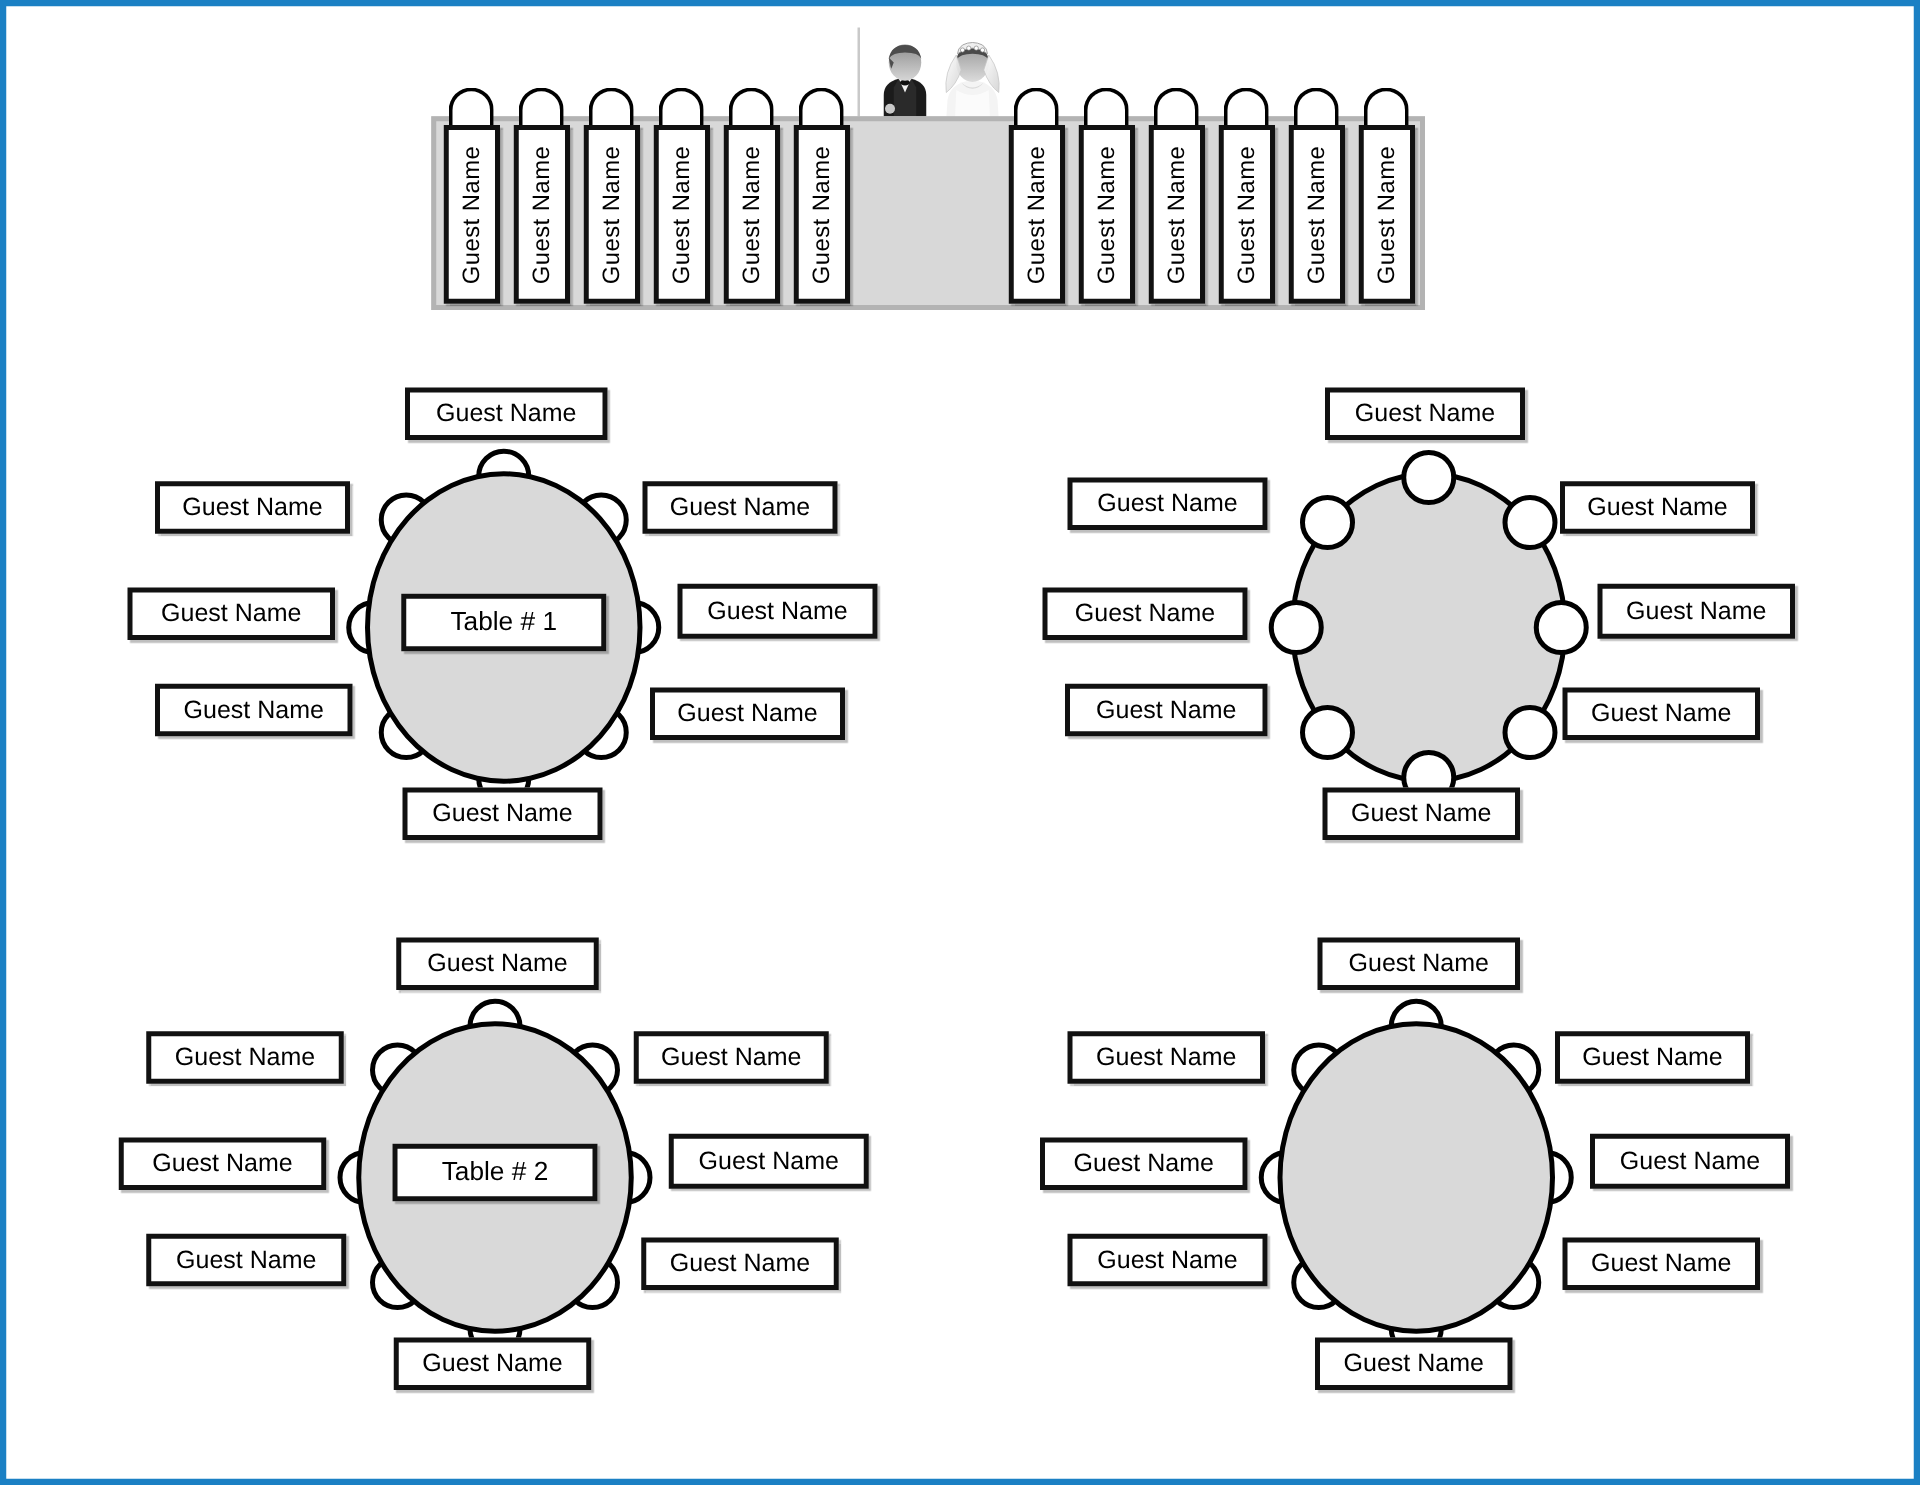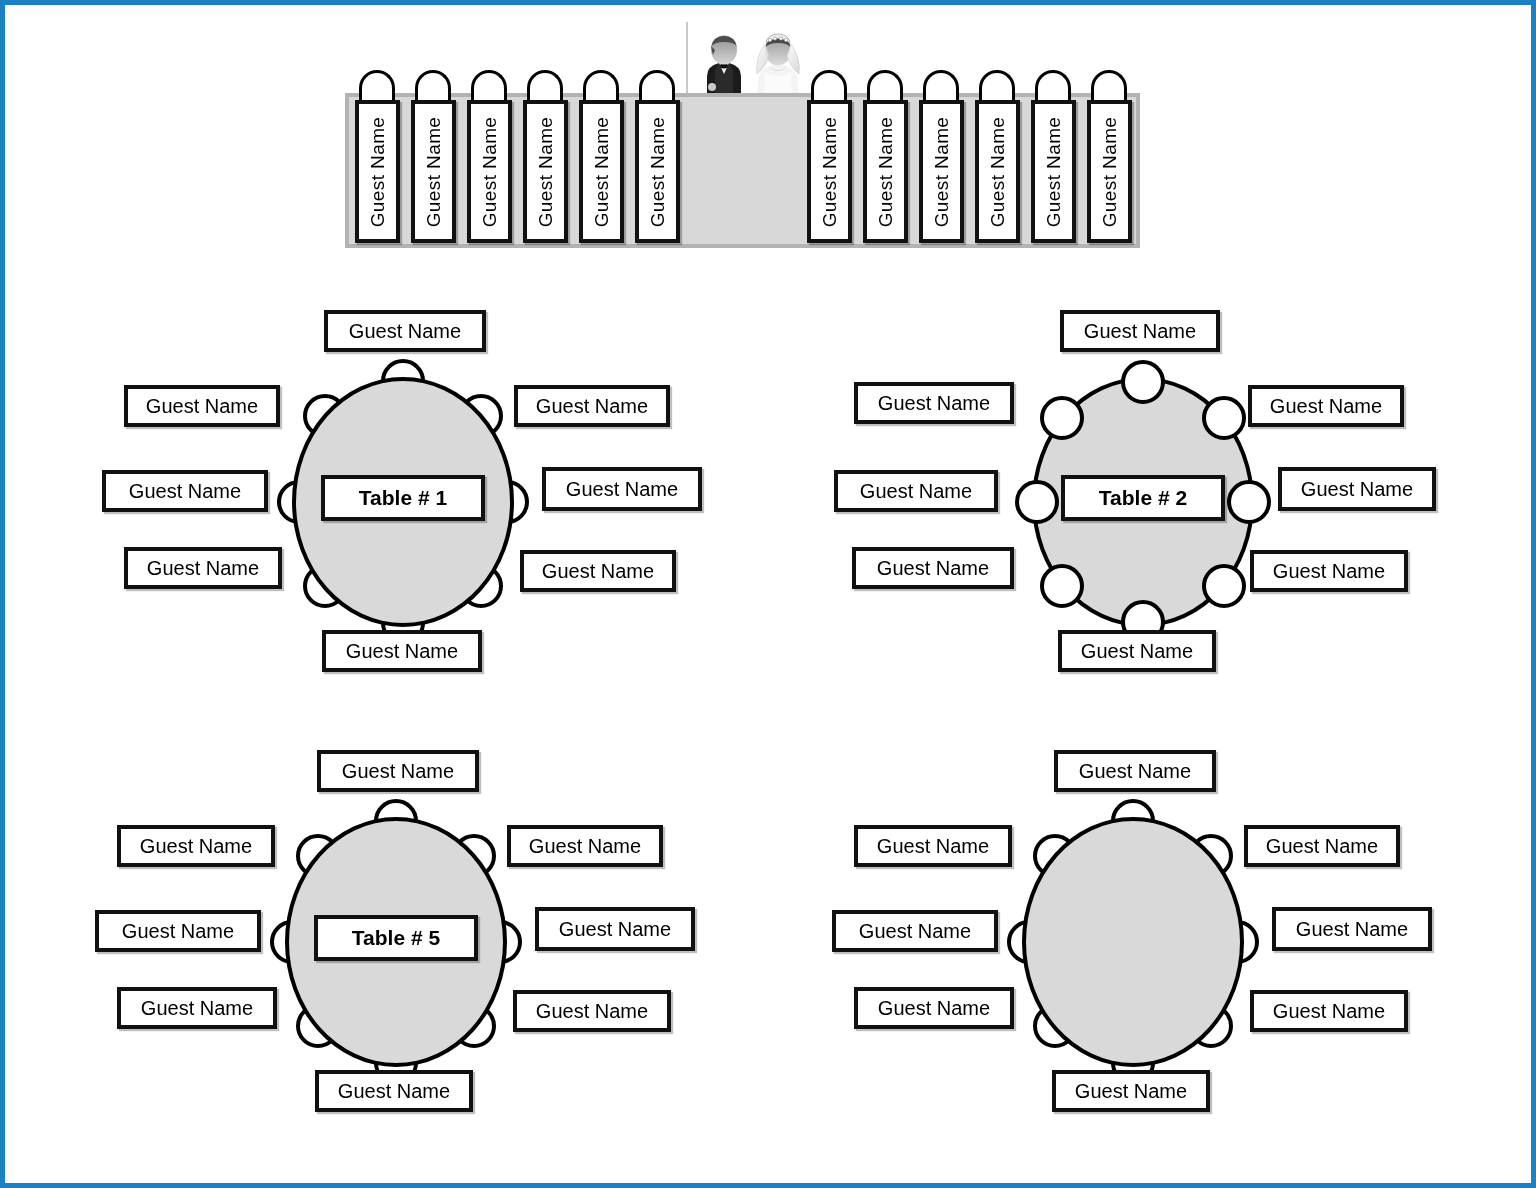--- a/index.html
+++ b/index.html
@@ -160,21 +160,20 @@
     left: 229px;
     top: 163px;
     width: 164px;
     height: 46px;
     display: flex;
     align-items: center;
     justify-content: center;
     font-size: 21px;
     color: #000;
     box-shadow: 2px 2px 1px rgba(0,0,0,0.25);
-    font-weight: bold;
   }
 
   .guest-box {
     position: absolute;
     background: #ffffff;
     border: 4px solid #111;
     box-sizing: border-box;
     display: flex;
     align-items: center;
     justify-content: center;
@@ -338,21 +337,20 @@
       <div class="seat" style="left:289px; top:48px;"></div>
       <div class="seat" style="left:208px; top:84px;"></div>
       <div class="seat" style="left:370px; top:84px;"></div>
       <div class="seat" style="left:183px; top:168px;"></div>
       <div class="seat" style="left:395px; top:168px;"></div>
       <div class="seat" style="left:208px; top:252px;"></div>
       <div class="seat" style="left:370px; top:252px;"></div>
       <div class="seat" style="left:289px; top:288px;"></div>
 
       <div class="table-disc"></div>
-      <div class="table-label">Table # 2</div>
     </div>
 
     <div class="guest-box" style="left:228px; top:-2px;  width:160px; height:42px;">Guest Name</div>
     <div class="guest-box" style="left:22px;  top:70px;  width:160px; height:42px;">Guest Name</div>
     <div class="guest-box" style="left:416px; top:73px;  width:156px; height:42px;">Guest Name</div>
     <div class="guest-box" style="left:2px;   top:158px; width:164px; height:42px;">Guest Name</div>
     <div class="guest-box" style="left:446px; top:155px; width:158px; height:44px;">Guest Name</div>
     <div class="guest-box" style="left:20px;  top:235px; width:162px; height:42px;">Guest Name</div>
     <div class="guest-box" style="left:418px; top:238px; width:158px; height:42px;">Guest Name</div>
     <div class="guest-box" style="left:226px; top:318px; width:158px; height:42px;">Guest Name</div>
@@ -363,21 +361,21 @@
       <div class="seat" style="left:289px; top:47px;"></div>
       <div class="seat" style="left:211px; top:82px;"></div>
       <div class="seat" style="left:367px; top:82px;"></div>
       <div class="seat" style="left:185px; top:168px;"></div>
       <div class="seat" style="left:393px; top:168px;"></div>
       <div class="seat" style="left:211px; top:252px;"></div>
       <div class="seat" style="left:367px; top:252px;"></div>
       <div class="seat" style="left:289px; top:289px;"></div>
 
       <div class="table-disc"></div>
-      <div class="table-label">Table # 5</div>
+      <div class="table-label">Table # 2</div>
     </div>
 
     <div class="guest-box" style="left:232px; top:-2px;  width:162px; height:42px;">Guest Name</div>
     <div class="guest-box" style="left:32px;  top:73px;  width:158px; height:42px;">Guest Name</div>
     <div class="guest-box" style="left:422px; top:73px;  width:156px; height:42px;">Guest Name</div>
     <div class="guest-box" style="left:10px;  top:158px; width:166px; height:42px;">Guest Name</div>
     <div class="guest-box" style="left:450px; top:155px; width:160px; height:44px;">Guest Name</div>
     <div class="guest-box" style="left:32px;  top:235px; width:160px; height:42px;">Guest Name</div>
     <div class="guest-box" style="left:428px; top:238px; width:158px; height:42px;">Guest Name</div>
     <div class="guest-box" style="left:230px; top:318px; width:158px; height:42px;">Guest Name</div>

